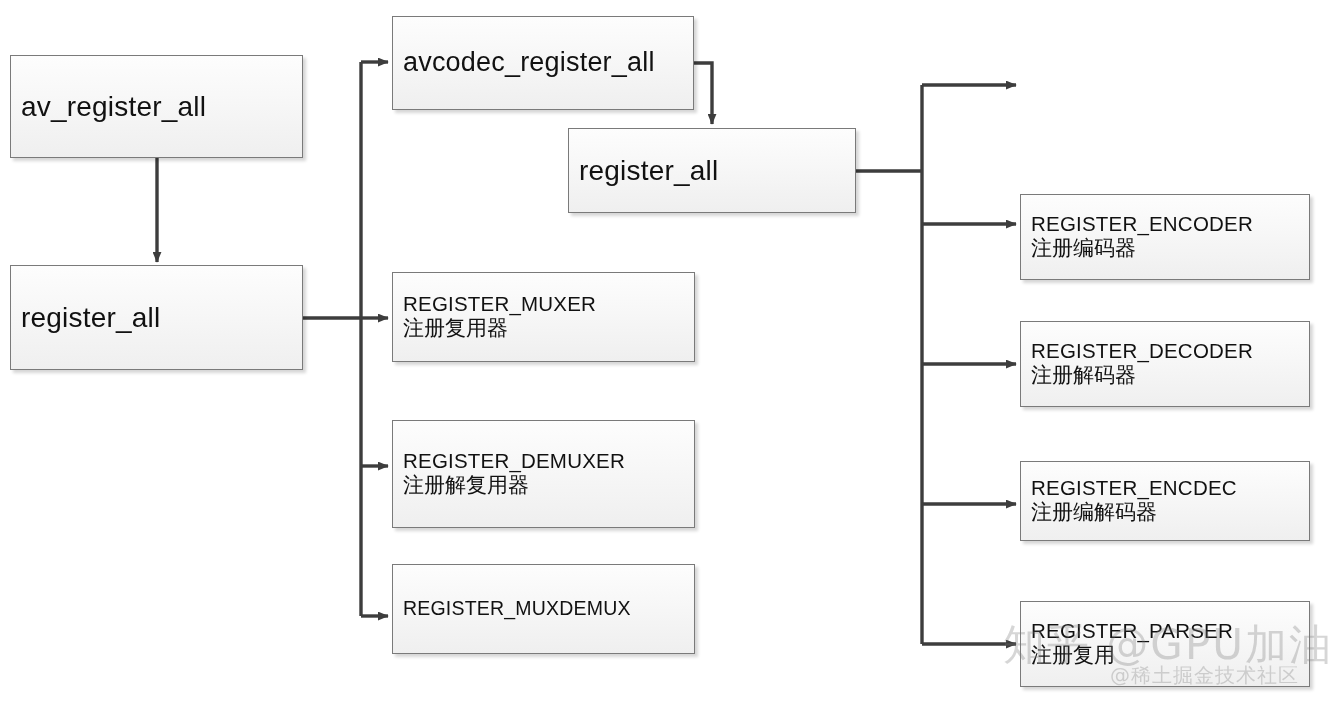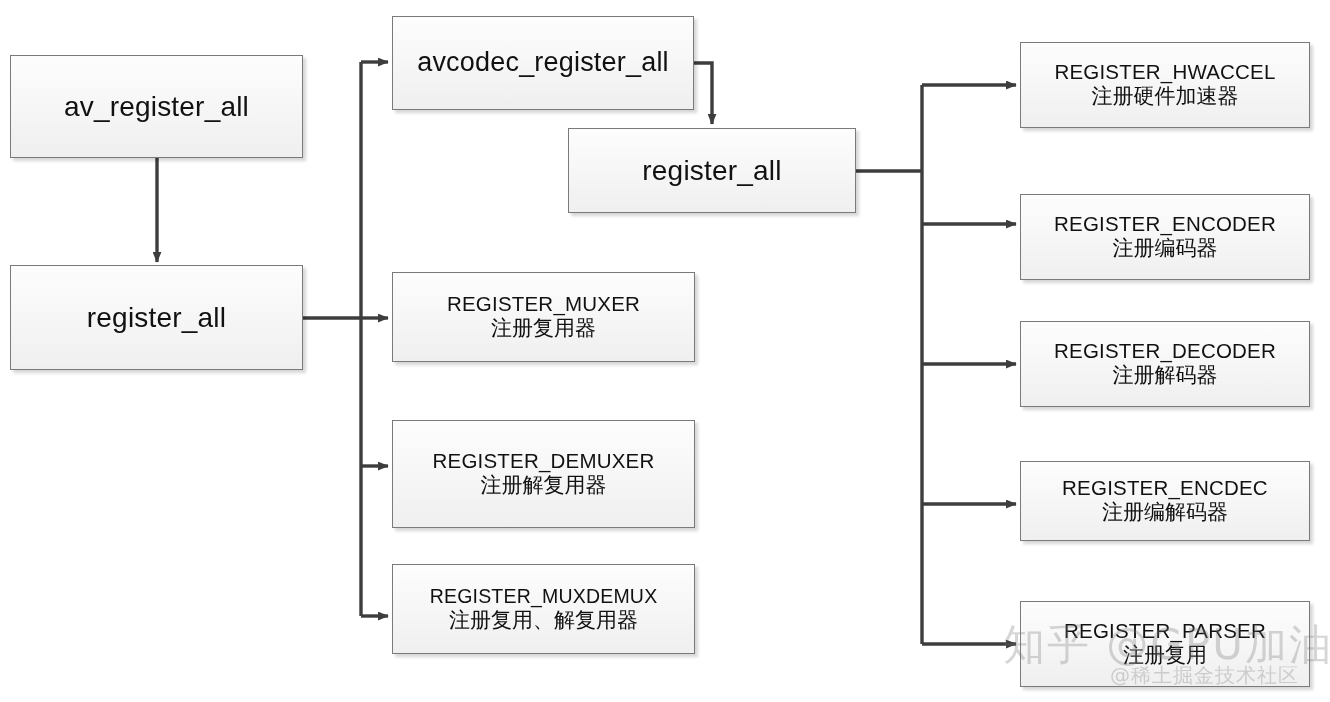--- a/index.html
+++ b/index.html
@@ -26,26 +26,26 @@
     pointer-events: none;
   }
   .node {
     position: absolute;
     box-sizing: border-box;
     border: 1.6px solid #7a7a7a;
     background: linear-gradient(to bottom, #fdfdfd 0%, #f7f7f7 45%, #efefef 100%);
     box-shadow: 3px 3px 3px rgba(0,0,0,0.16);
     display: flex;
     flex-direction: column;
-    align-items: center;
+    align-items: flex-start;
     justify-content: center;
     text-align: center;
     color: #111111;
     line-height: 1.12;
-    padding: 2px 22px;
+    padding: 2px 10px;
   }
   .node .ln-mono {
     font-family: "Liberation Sans", "DejaVu Sans", sans-serif;
     letter-spacing: 0.2px;
     white-space: nowrap;
   }
   .node .ln-cjk {
     font-family: "DejaVu Sans", "Liberation Sans", sans-serif;
     white-space: nowrap;
   }
@@ -149,27 +149,22 @@
     <div class="ln-cjk">注册复用器</div>
   </div>
 
   <div class="node macro" style="left:392px; top:420px; width:303px; height:108px;">
     <div class="ln-mono">REGISTER_DEMUXER</div>
     <div class="ln-cjk">注册解复用器</div>
   </div>
 
   <div class="node macro narrow" style="left:392px; top:564px; width:303px; height:90px;">
     <div class="ln-mono">REGISTER_MUXDEMUX</div>
-    <div class="ln-cjk">注册复用、解复用器</div>
   </div>
 
-  <div class="node macro" style="left:1020px; top:42px; width:290px; height:86px;">
-    <div class="ln-mono">REGISTER_HWACCEL</div>
-    <div class="ln-cjk">注册硬件加速器</div>
-  </div>
 
   <div class="node macro" style="left:1020px; top:194px; width:290px; height:86px;">
     <div class="ln-mono">REGISTER_ENCODER</div>
     <div class="ln-cjk">注册编码器</div>
   </div>
 
   <div class="node macro" style="left:1020px; top:321px; width:290px; height:86px;">
     <div class="ln-mono">REGISTER_DECODER</div>
     <div class="ln-cjk">注册解码器</div>
   </div>

